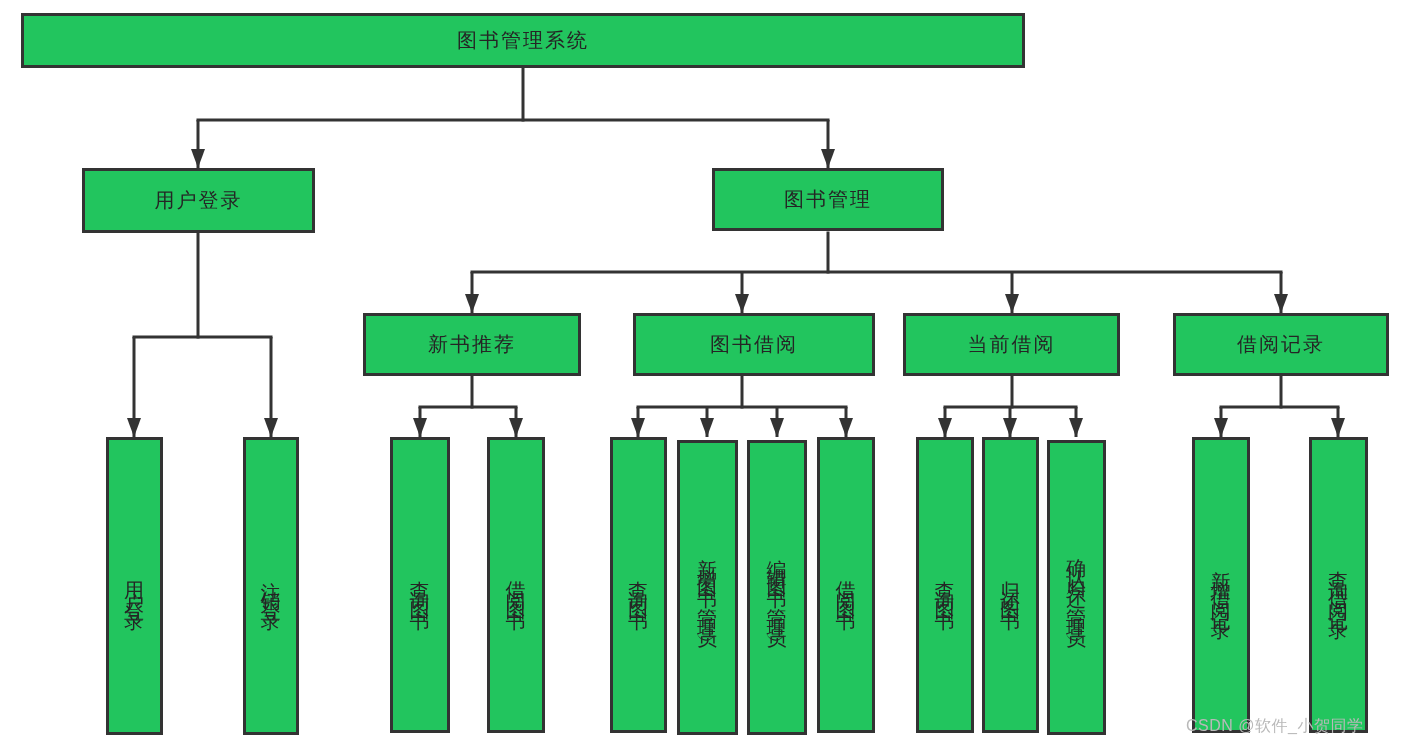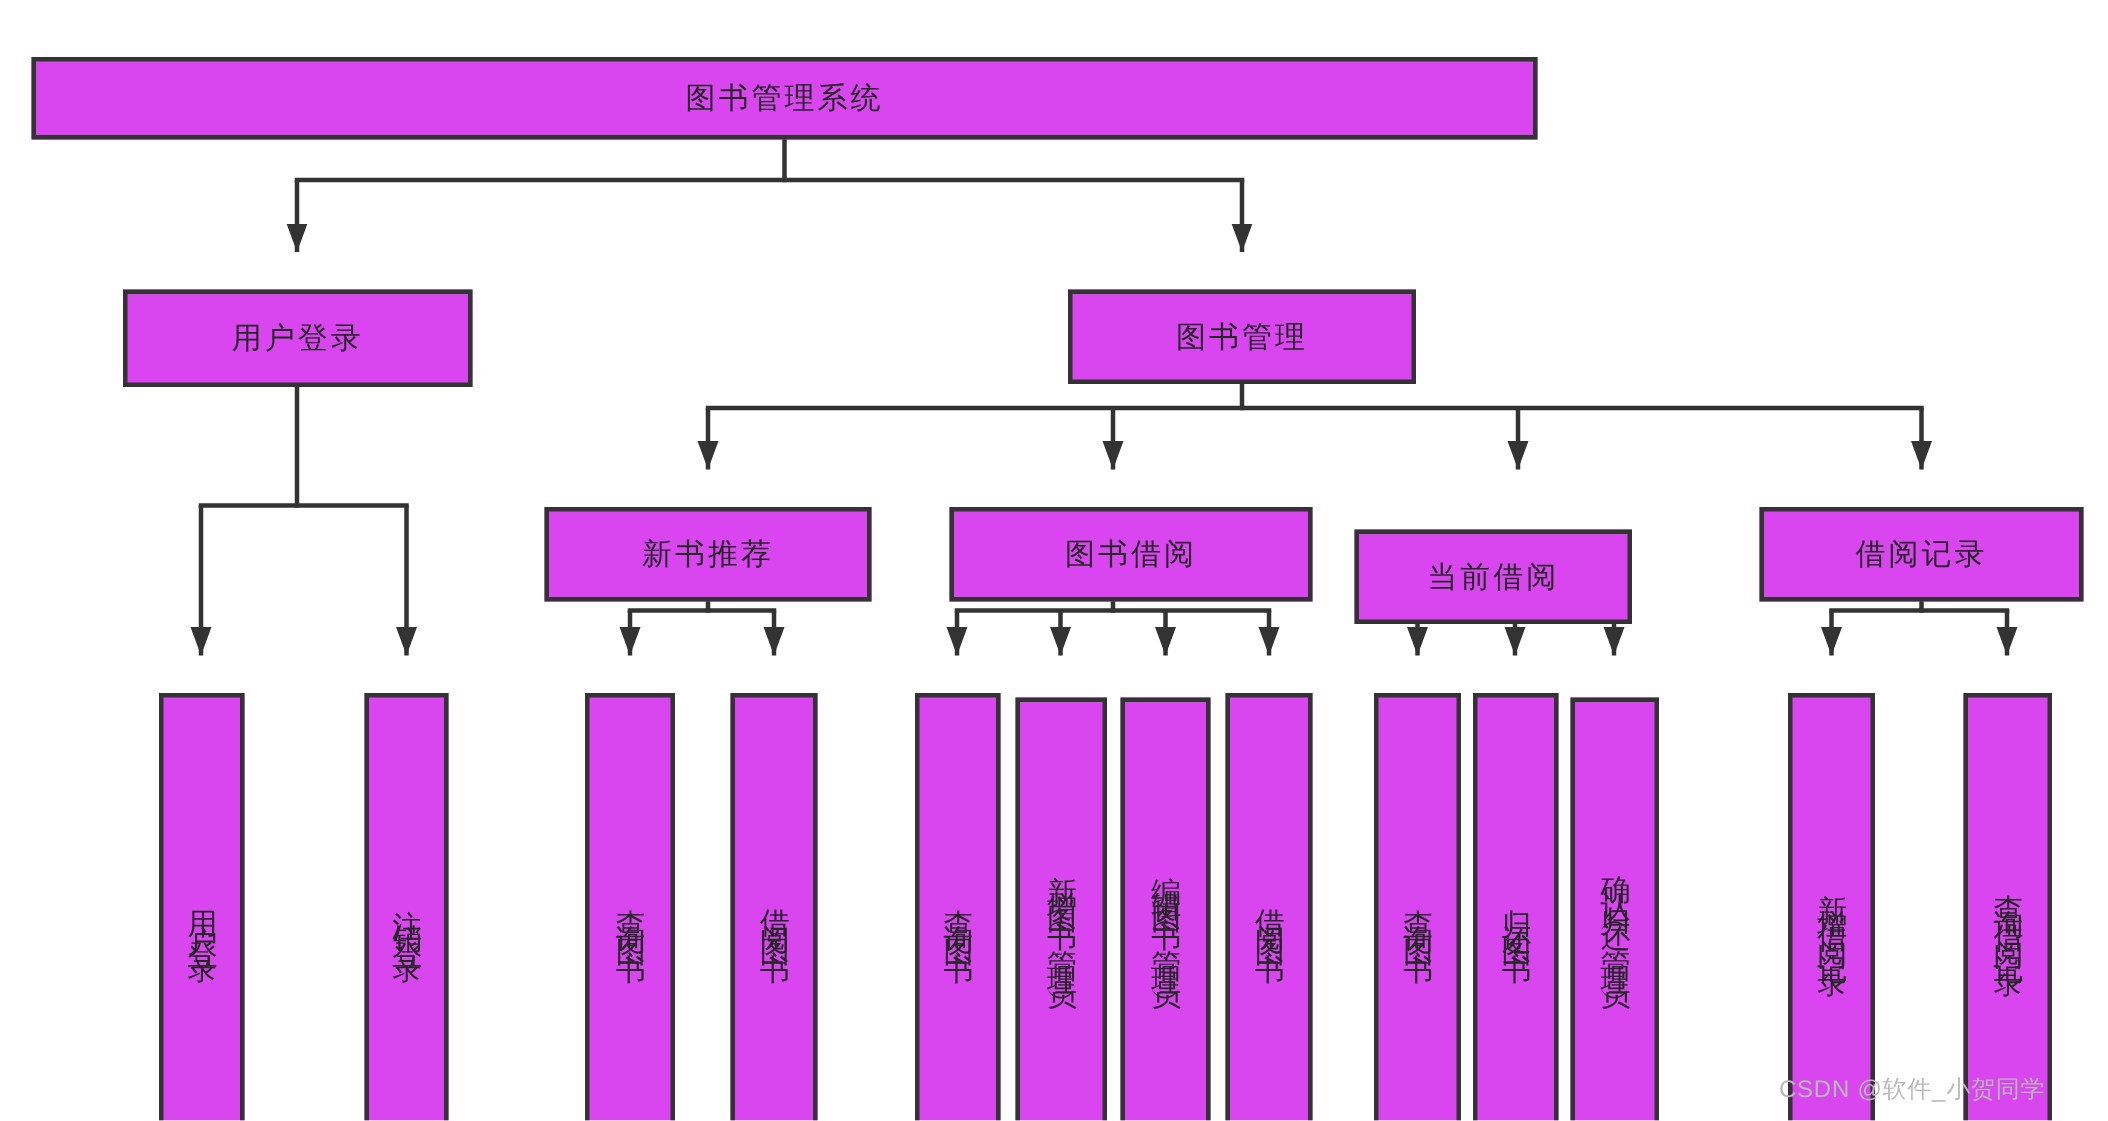--- a/index.html
+++ b/index.html
@@ -17,28 +17,27 @@
   }
   #connectors {
     position: absolute;
     left: 0;
     top: 0;
     z-index: 1;
   }
   .box {
     position: absolute;
     box-sizing: border-box;
-    background: #d946ef;
+    background: #22c55e;
     border: 3px solid #333333;
     display: flex;
     align-items: center;
     justify-content: center;
     color: #252525;
     z-index: 2;
-    margin-top: 25px;
   }
   .h-label {
     font-size: 20px;
     letter-spacing: 2px;
     white-space: nowrap;
   }
   .v-label {
     writing-mode: vertical-rl;
     text-orientation: mixed;
     font-size: 20px;
@@ -134,21 +133,21 @@
   <div class="box" style="left:712px; top:168px; width:232px; height:63px;">
     <span class="h-label">图书管理</span>
   </div>
 
   <div class="box" style="left:363px; top:313px; width:218px; height:63px;">
     <span class="h-label">新书推荐</span>
   </div>
   <div class="box" style="left:633px; top:313px; width:242px; height:63px;">
     <span class="h-label">图书借阅</span>
   </div>
-  <div class="box" style="left:903px; top:328px; width:185px; height:63px;">
+  <div class="box" style="left:903px; top:313px; width:217px; height:63px;">
     <span class="h-label">当前借阅</span>
   </div>
   <div class="box" style="left:1173px; top:313px; width:216px; height:63px;">
     <span class="h-label">借阅记录</span>
   </div>
 
   <div class="box" style="left:106px; top:437px; width:57px; height:298px;">
     <span class="v-label">用户登录</span>
   </div>
   <div class="box" style="left:243px; top:437px; width:56px; height:298px;">

